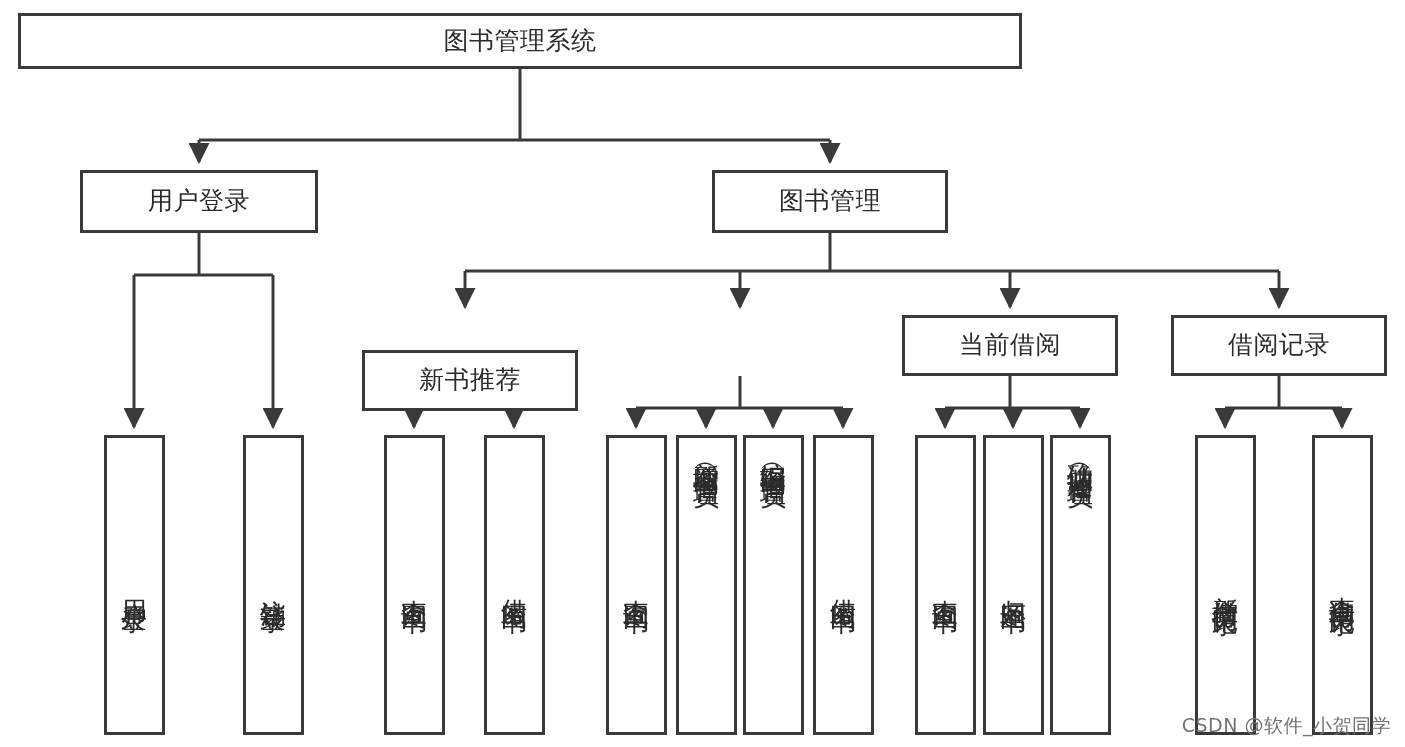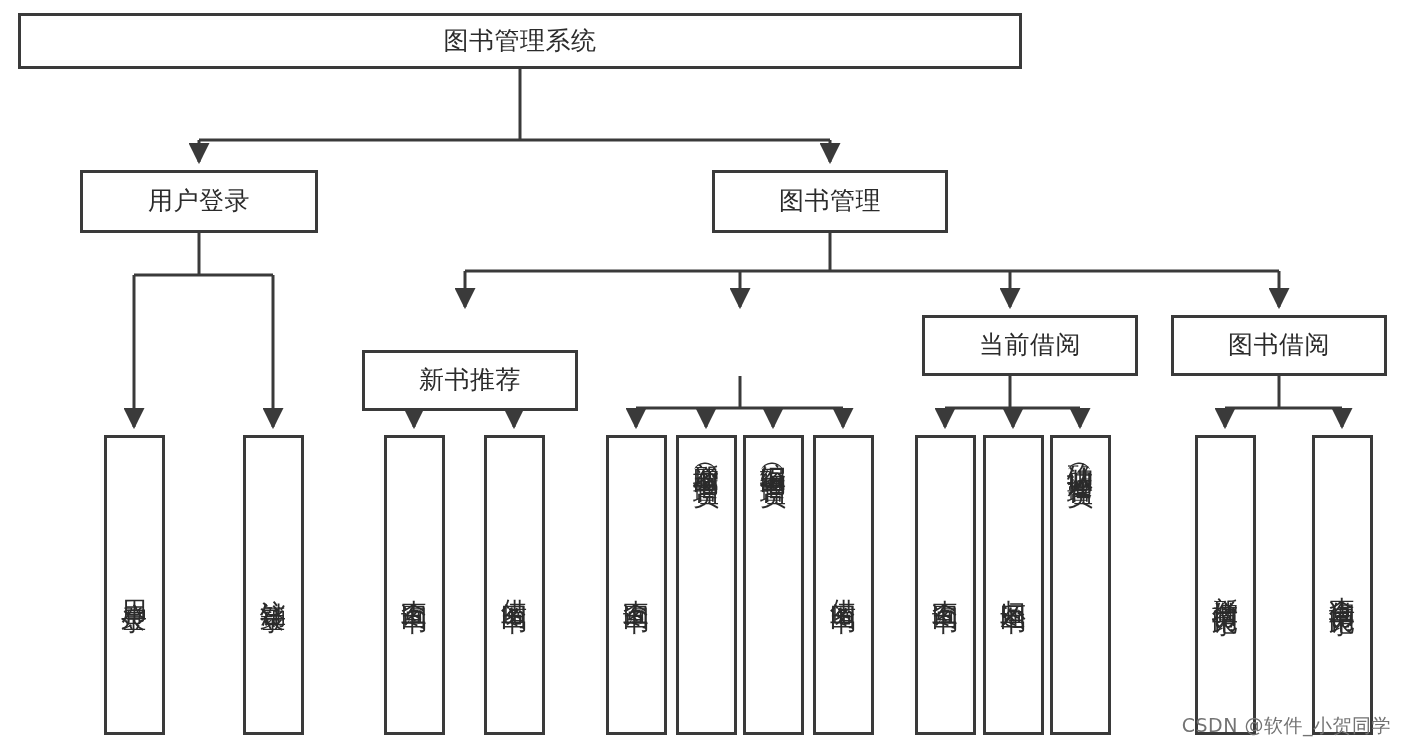--- a/index.html
+++ b/index.html
@@ -141,25 +141,25 @@
   <div class="node horiz" style="left:80px; top:170px; width:238px; height:63px;">
     <span class="label">用户登录</span>
   </div>
   <div class="node horiz" style="left:712px; top:170px; width:236px; height:63px;">
     <span class="label">图书管理</span>
   </div>
 
   <div class="node horiz" style="left:362px; top:315px; width:216px; height:61px;margin-top:35px;">
     <span class="label">新书推荐</span>
   </div>
-  <div class="node horiz" style="left:922px; top:315px; width:216px; height:61px;">
+  <div class="node horiz" style="left:902px; top:315px; width:216px; height:61px;">
     <span class="label">当前借阅</span>
   </div>
   <div class="node horiz" style="left:1171px; top:315px; width:216px; height:61px;">
-    <span class="label">图书借阅</span>
+    <span class="label">借阅记录</span>
   </div>
 
   <div class="node vert centered" style="left:104px; top:435px; width:61px; height:300px;">
     <span class="label">用户登录</span>
   </div>
   <div class="node vert centered" style="left:243px; top:435px; width:61px; height:300px;">
     <span class="label">注销登录</span>
   </div>
 
   <div class="node vert centered" style="left:384px; top:435px; width:61px; height:300px;">

